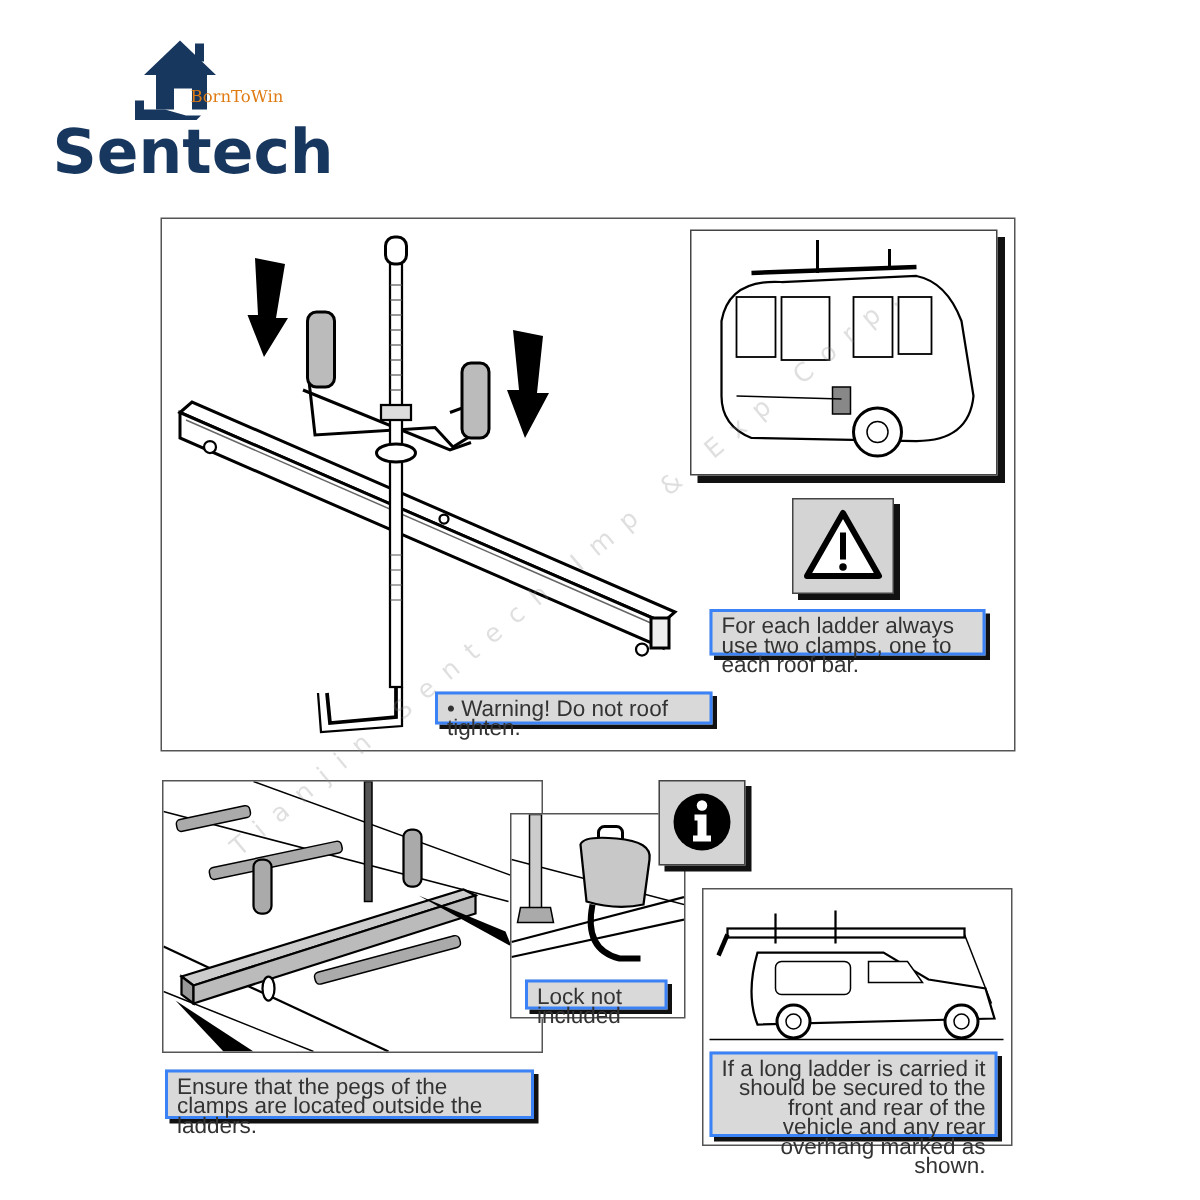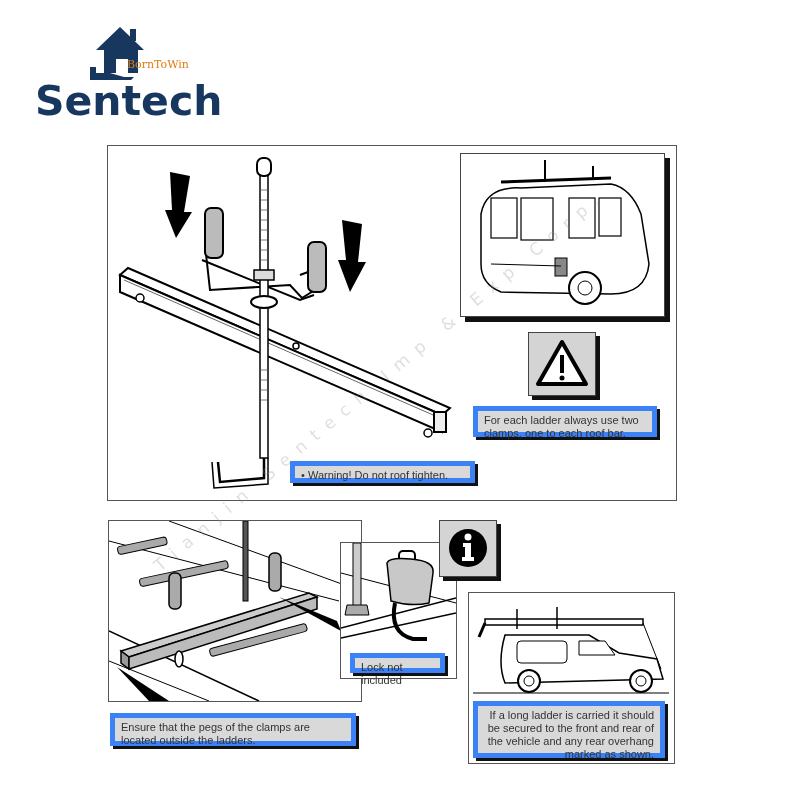--- a/index.html
+++ b/index.html
@@ -15,22 +15,22 @@
       font-weight: bold; font-size: 41px; color: #17375e; letter-spacing: 0px; text-align: right;
     }
     .logo-tag {
       position: absolute; left: 97px; top: 33px; font-family: "DejaVu Serif", serif;
       font-size: 11px; color: #e07b14; font-weight: normal;
     }
     
     .frame { border: 1.5px solid #555; background: #fff; }
     .panel { border: 1.5px solid #444; background: #fff; box-shadow: 5px 5px 0 #111; }
     .note {
-      position: absolute; background: #d9d9d9; border: 5px solid #3b82f6;
-      box-shadow: 3px 3px 0 #111; font-size: 11px; line-height: 13px; color: #333;
+      position: absolute; background: #d9d9d9; border: 2px solid #3b82f6;
+      box-shadow: 3px 3px 0 #111; font-size: 15px; line-height: 13px; color: #333;
       padding: 3px 6px; box-sizing: border-box;
     }
     .icon-box {
       position: absolute; background: #d4d4d4; border: 1.5px solid #444;
       box-shadow: 4px 4px 0 #111;
     }
     .watermark {
       position: absolute; left: 150px; top: 560px; transform-origin: left top;
       transform: rotate(-40deg); font-size: 17px; letter-spacing: 10px;
       color: rgba(140,140,140,0.28); white-space: nowrap; pointer-events: none;

